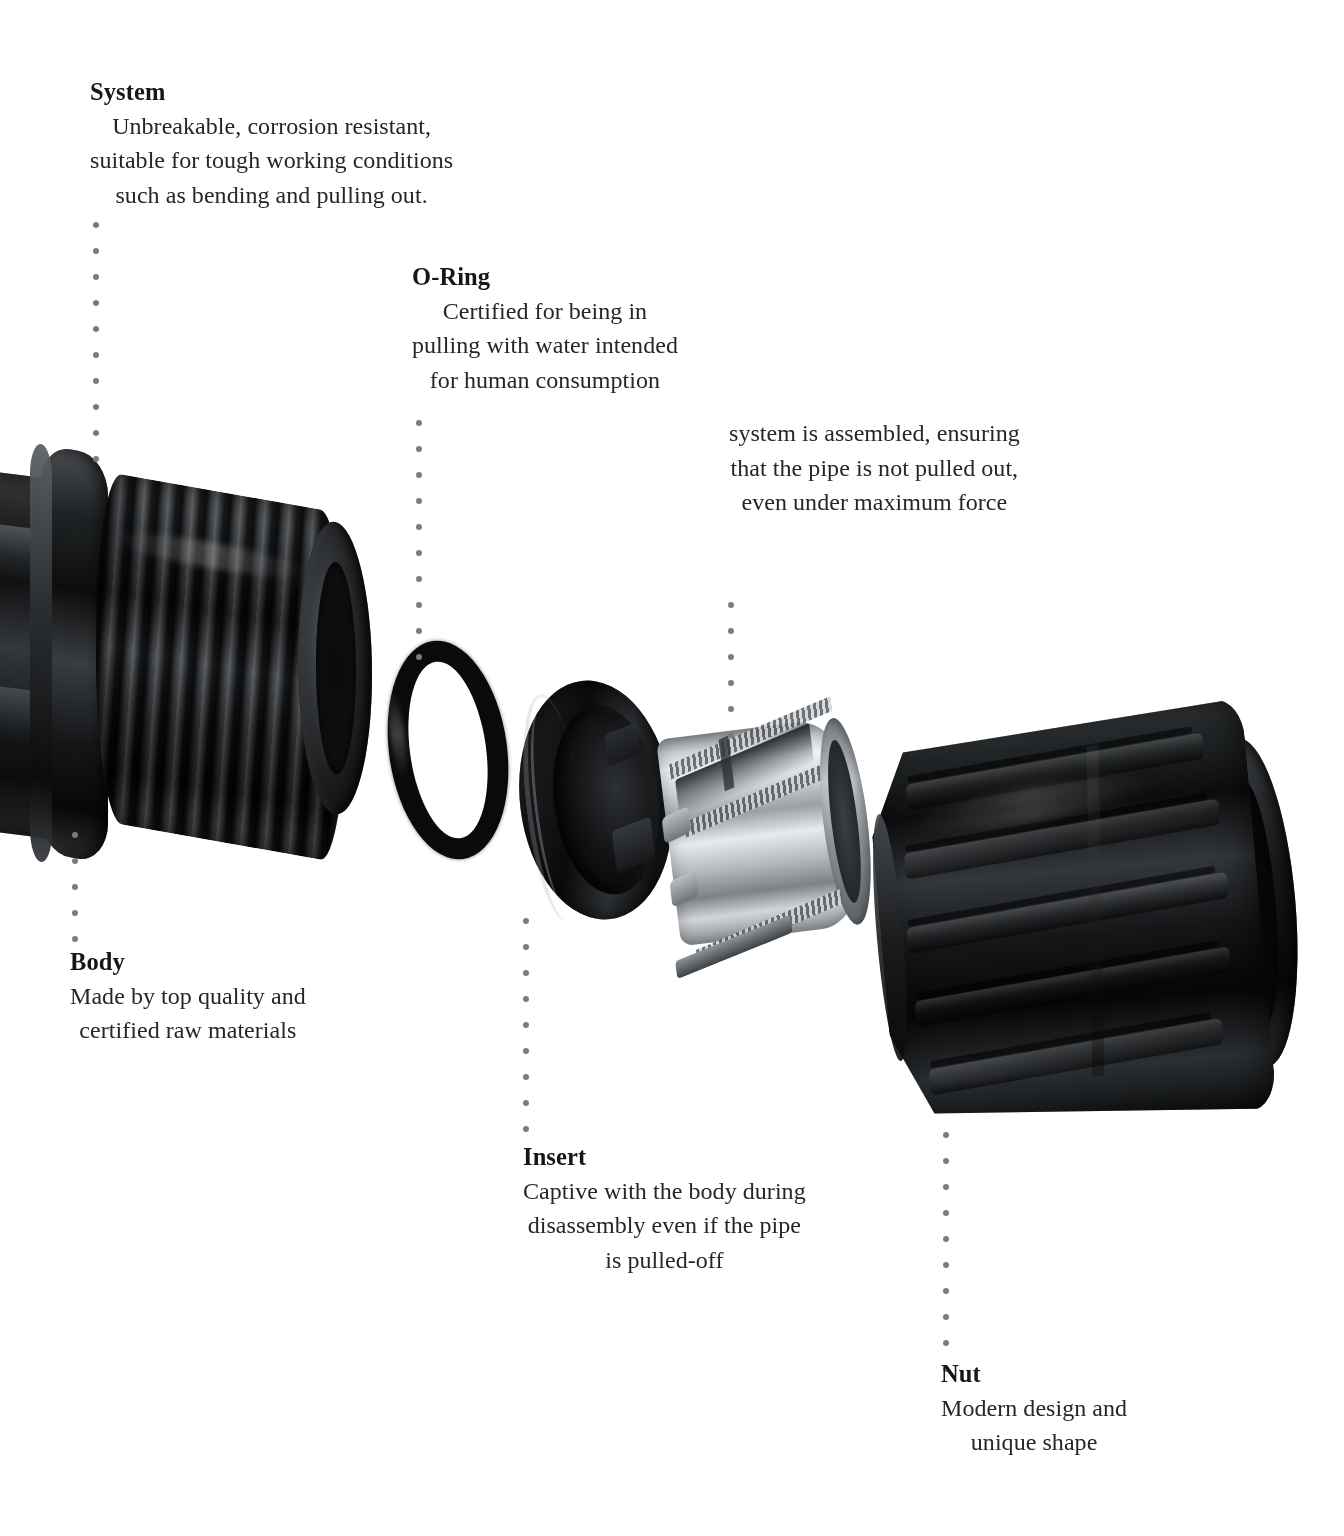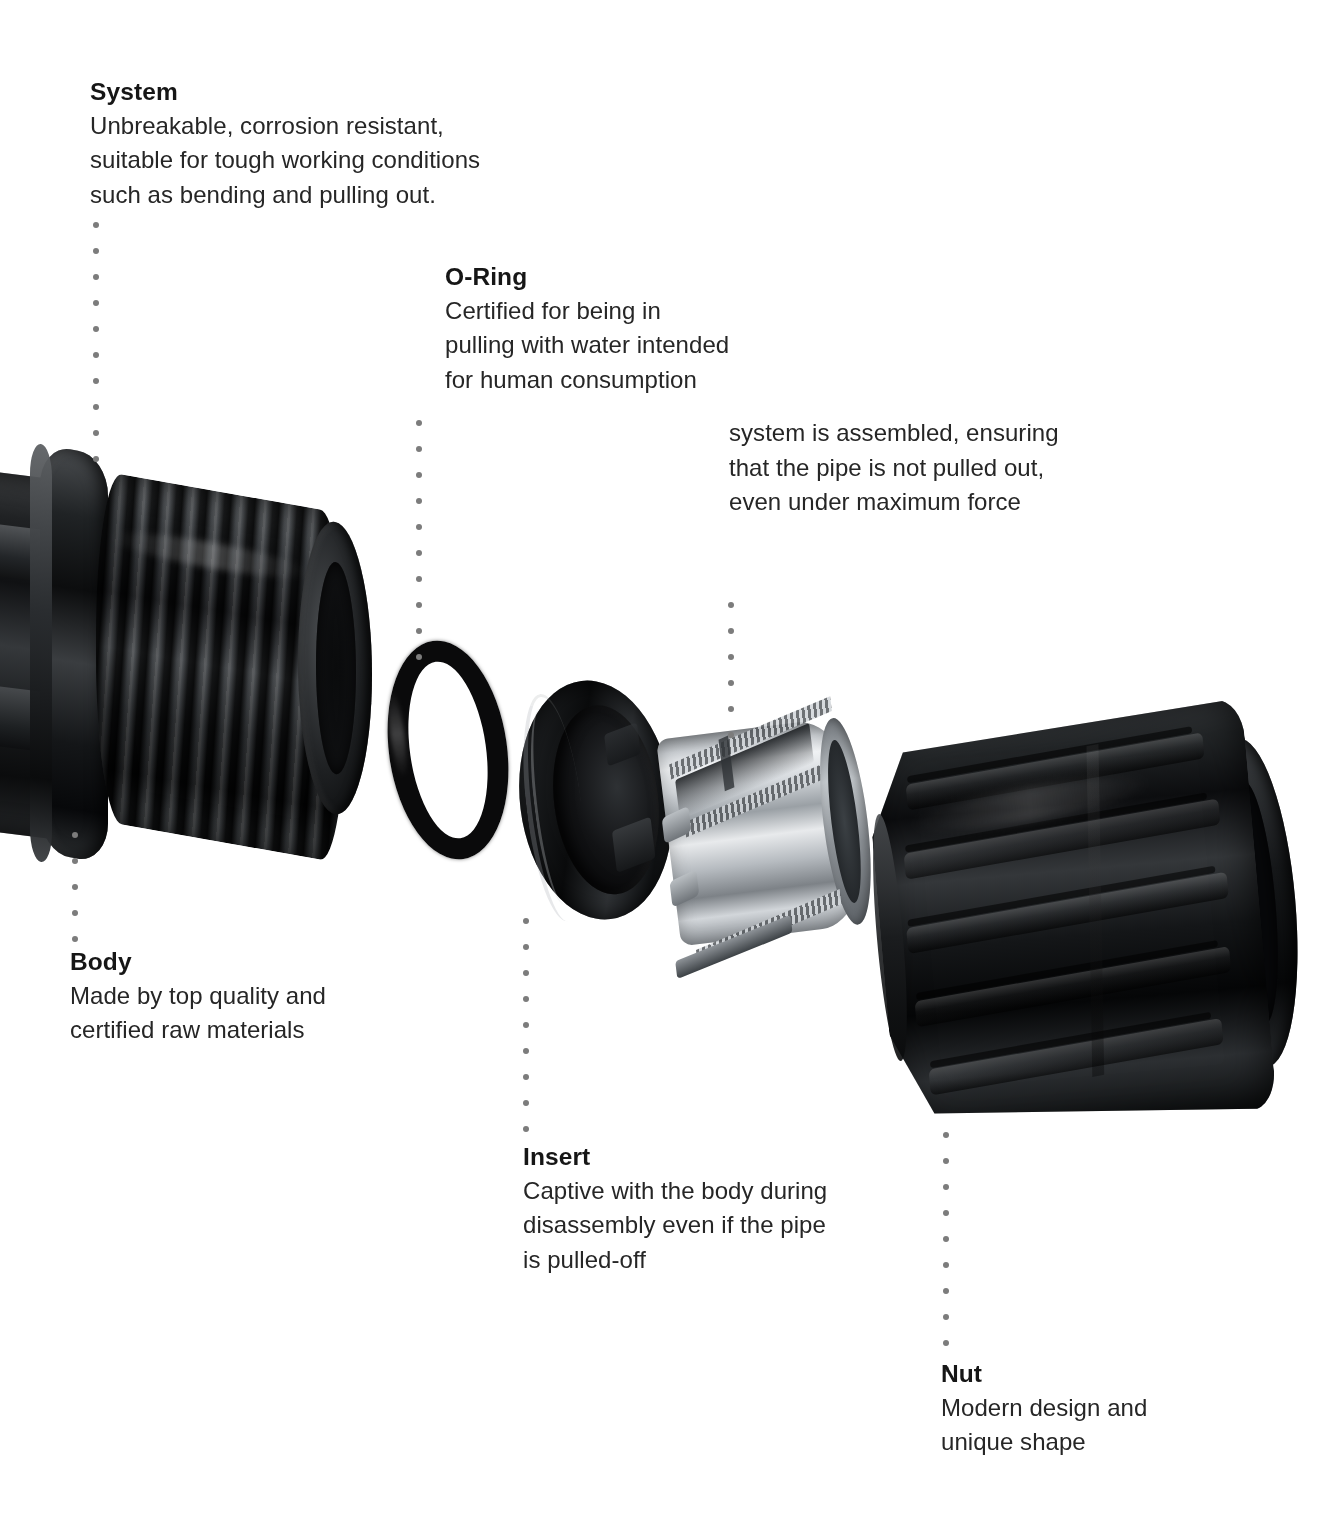--- a/index.html
+++ b/index.html
@@ -8,28 +8,28 @@
     background:#ffffff;
     font-family:"Liberation Sans","DejaVu Sans",sans-serif;
     color:#1b1b1b;
     position:relative;
     overflow:hidden;
     -webkit-font-smoothing:antialiased;
   }
   .stage{position:absolute;inset:0;}
 
   
-  .callout{position:absolute;}
+  .callout{position:absolute;font-family:Liberation Serif, serif;}
   .callout .title{
     font-size:24.5px;font-weight:bold;letter-spacing:.1px;
     line-height:1.30;color:#161616;margin:0 0 1px 0;white-space:nowrap;
   }
   .callout .desc{
     font-size:24px;font-weight:400;line-height:1.44;color:#262626;
-    letter-spacing:.05px;margin:0;
+    letter-spacing:.05px;margin:0;text-align:center;
   }
   .callout .desc span{display:block;white-space:nowrap;}
 
   
   .leader{position:absolute;width:7px;}
   .leader i{
     display:block;width:6px;height:6px;border-radius:50%;
     background:#7c7c7c;margin:0 0 20px 0;
   }
 
@@ -399,21 +399,21 @@
 
   <div class="callout" style="left:90px;top:76px;">
     <div class="title">System</div>
     <div class="desc">
       <span>Unbreakable, corrosion resistant,</span>
       <span>suitable for tough working conditions</span>
       <span>such as bending and pulling out.</span>
     </div>
   </div>
 
-  <div class="callout" style="left:412px;top:261px;margin-left:33px;">
+  <div class="callout" style="left:412px;top:261px;">
     <div class="title">O-Ring</div>
     <div class="desc">
       <span>Certified for being in</span>
       <span>pulling with water intended</span>
       <span>for human consumption</span>
     </div>
   </div>
 
   <div class="callout" style="left:729px;top:416px;">
     <div class="desc">

